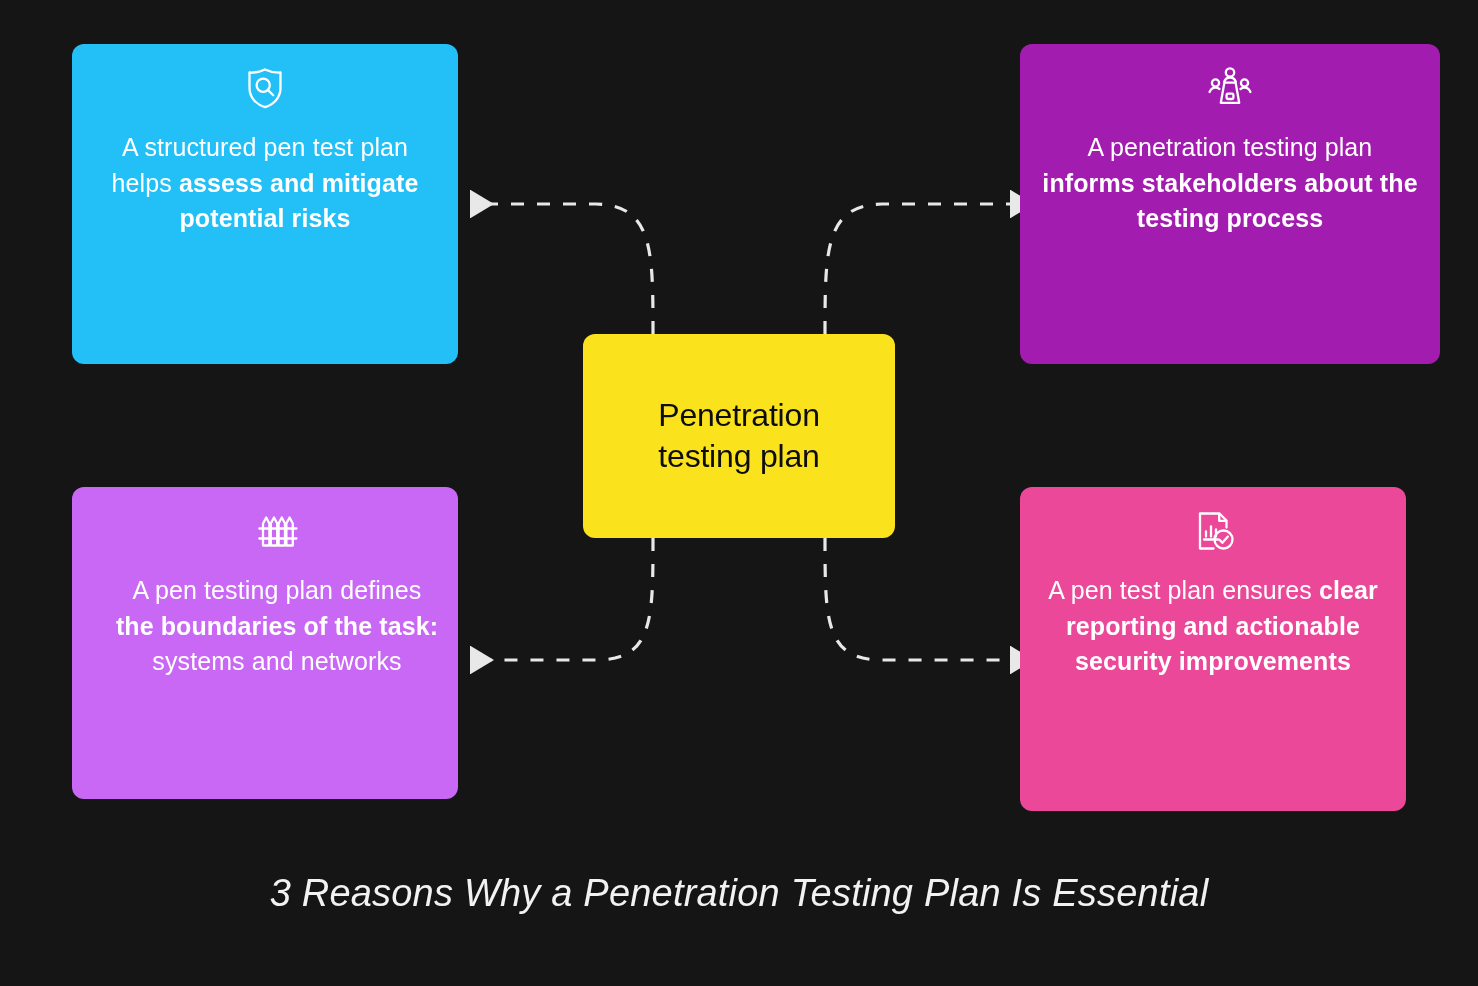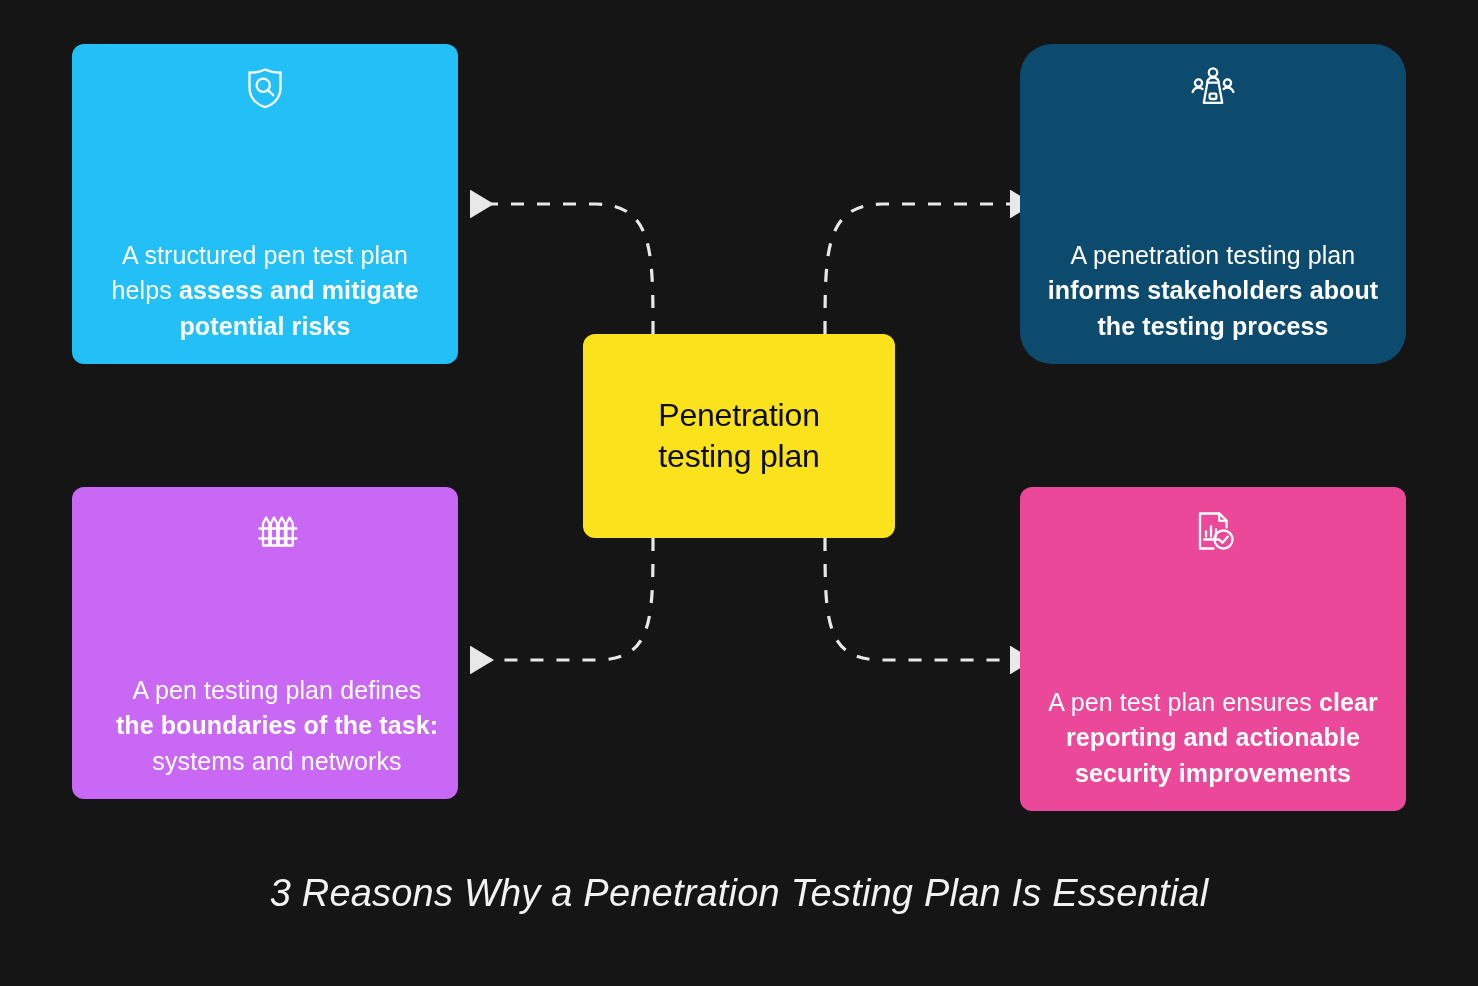--- a/index.html
+++ b/index.html
@@ -22,42 +22,42 @@
     pointer-events:none;
   }
 
   
   .card {
     position:absolute;
     border-radius:12px;
     display:flex;
     flex-direction:column;
     align-items:center;
-    justify-content:space-between;
+    justify-content:flex-start;
     padding:20px 18px;
     text-align:center;
   }
   .card .icon-wrap {
     width:48px; height:48px;
     display:flex; align-items:center; justify-content:center;
     margin-bottom:18px;
   }
   .card .icon-wrap svg { display:block; width:48px; height:48px; }
   .card .card-text {
     color:#ffffff;
     font-size:25px;
     line-height:1.42;
     letter-spacing:0.1px;
     font-weight:400;
   }
   .card .card-text b { font-weight:700; }
 
   
   #card-top-left     { left:72px;   top:44px;  width:386px; height:320px; background:#22C0F7; }
-  #card-top-right    { left:1020px; top:44px;  width:386px; height:320px; background:#0c4a6e;border-radius:32px; }
+  #card-top-right    { left:1020px; top:44px;  width:420px; height:320px; background:#a21caf; }
   #card-bottom-left  { left:72px;   top:487px; width:386px; height:312px; background:#C868F5;padding-left:42px; }
   #card-bottom-right { left:1020px; top:487px; width:386px; height:324px; background:#ec4899; }
 
   
   #center-node {
     position:absolute;
     left:583px; top:334px;
     width:312px; height:204px;
     background:#FAE21C;
     border-radius:12px;

